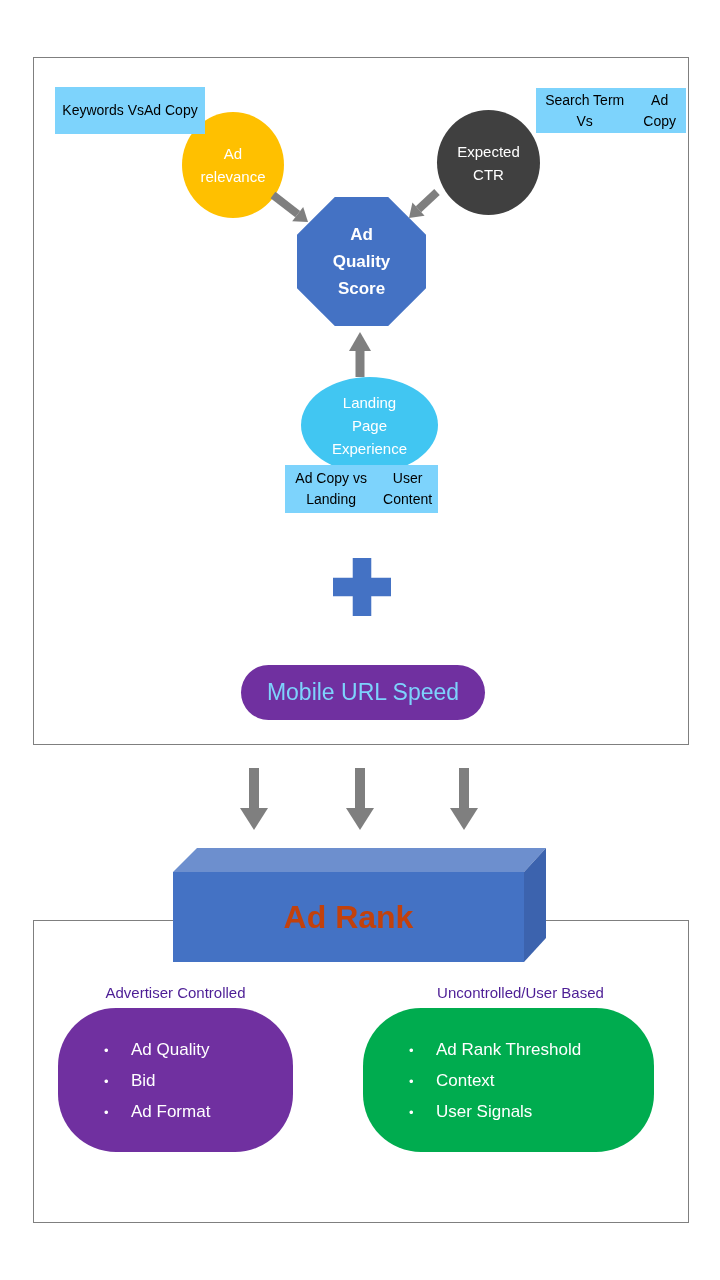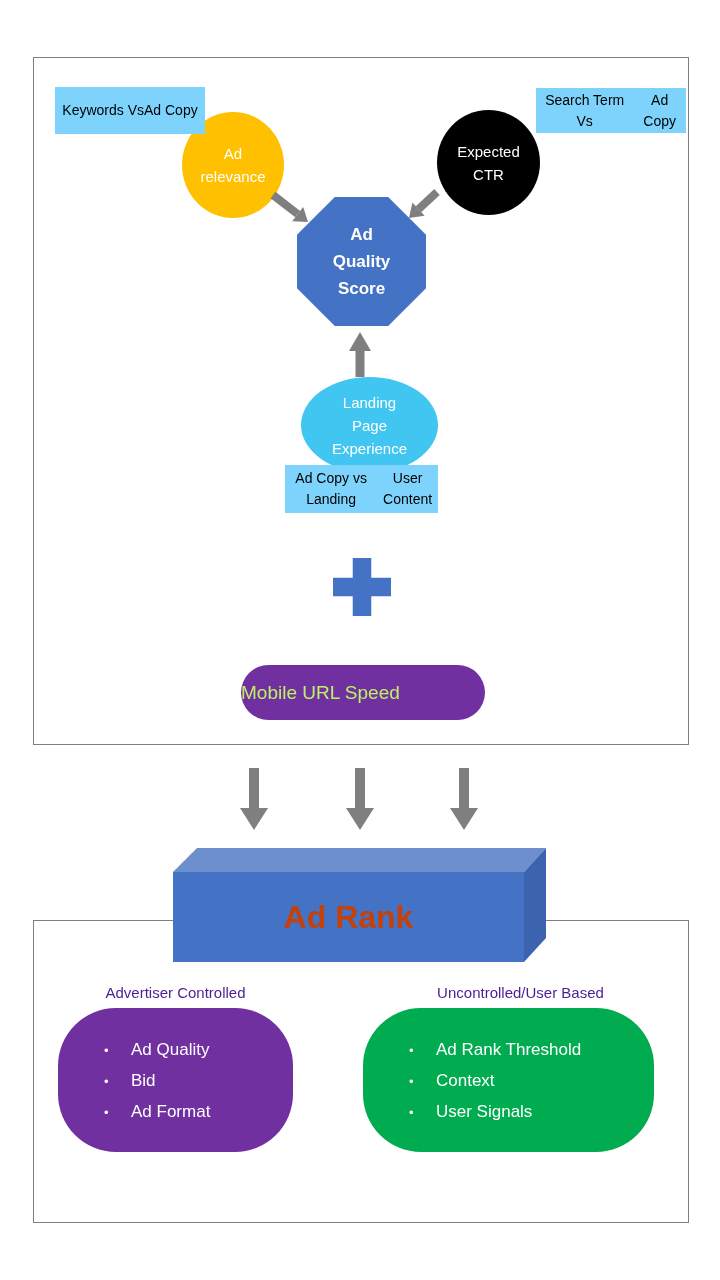--- a/index.html
+++ b/index.html
@@ -25,22 +25,22 @@
     clip-path:polygon(29.3% 0%,70.7% 0%,100% 29.3%,100% 70.7%,70.7% 100%,29.3% 100%,0% 70.7%,0% 29.3%);
     display:flex;flex-direction:column;align-items:center;justify-content:center;
     color:#fff;font-weight:bold;font-size:17px;line-height:27px;text-align:center;
   }
   .plus{
     position:absolute;left:333px;top:558px;width:58px;height:58px;background:#4472C4;
     clip-path:polygon(34% 0,66% 0,66% 34%,100% 34%,100% 66%,66% 66%,66% 100%,34% 100%,34% 66%,0 66%,0 34%,34% 34%);
   }
   .pill{
     position:absolute;left:241px;top:665px;width:244px;height:55px;border-radius:28px;
-    background:#7030A0;color:#bef264;font-size:19px;
-    display:flex;align-items:center;justify-content:flex-start;
+    background:#7030A0;color:#7dd3fc;font-size:23px;
+    display:flex;align-items:center;justify-content:center;
   }
   .adrank-text{
     position:absolute;left:173px;top:872px;width:351px;height:90px;
     display:flex;align-items:center;justify-content:center;
     color:#c2410c;font-weight:bold;font-size:32px;
   }
   .subhead{
     position:absolute;top:982px;height:20px;font-size:15px;color:#4c1d95;
     display:flex;align-items:center;justify-content:center;text-align:center;
   }
@@ -65,21 +65,21 @@
 
   <div class="panel" style="left:33px;top:57px;width:654px;height:686px;"></div>
 
   <div class="panel" style="left:33px;top:920px;width:654px;height:301px;"></div>
 
   <div class="circle" style="left:182px;top:112px;width:102px;height:106px;background:#FFC000;">
     <span>Ad</span>
     <span>relevance</span>
   </div>
 
-  <div class="circle" style="left:437px;top:110px;width:103px;height:105px;background:#000000;">
+  <div class="circle" style="left:437px;top:110px;width:103px;height:105px;background:#404040;">
     <span>Expected</span>
     <span>CTR</span>
   </div>
 
   <div class="circle" style="left:301px;top:377px;width:137px;height:96px;background:#41C6F2;font-size:15px;line-height:23px;">
     <span>Landing</span>
     <span>Page</span>
     <span>Experience</span>
   </div>
 

